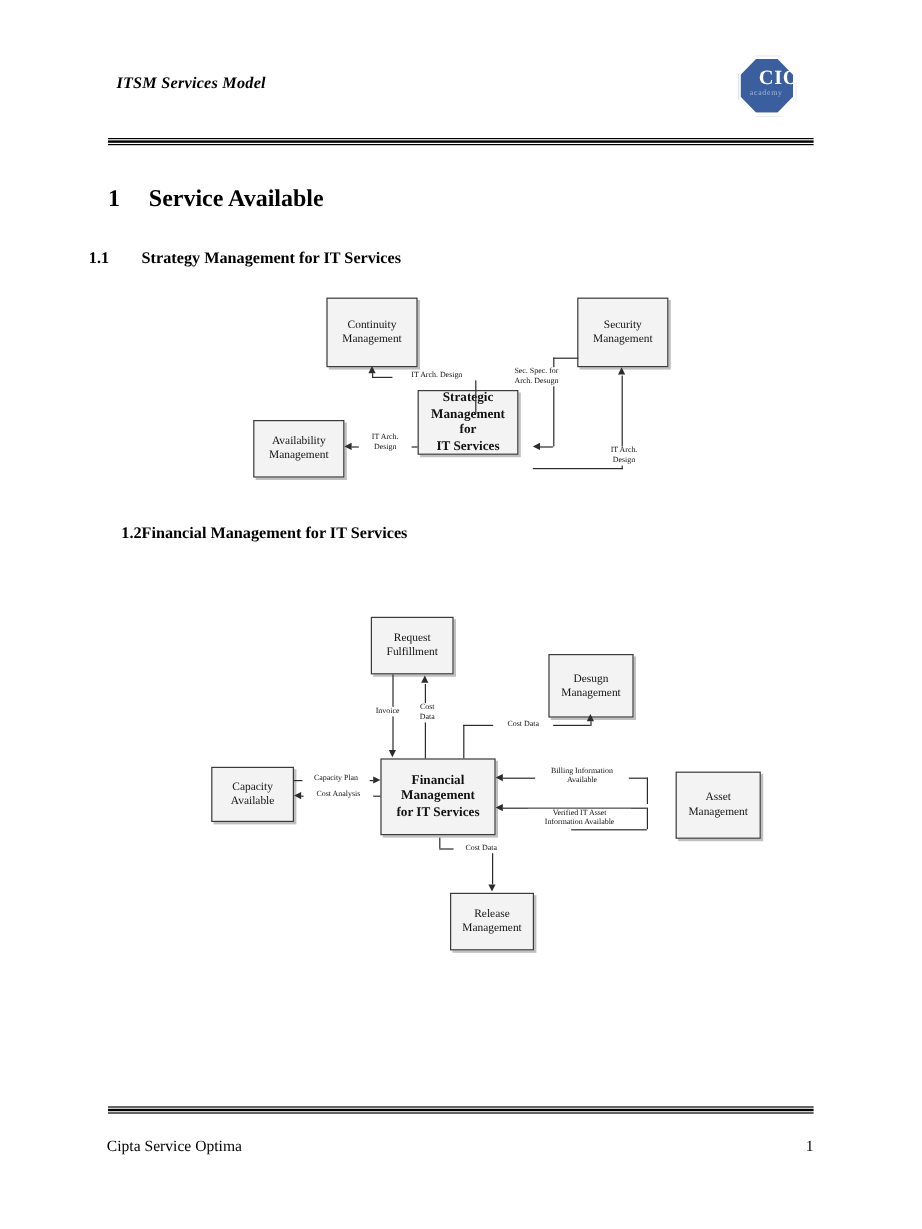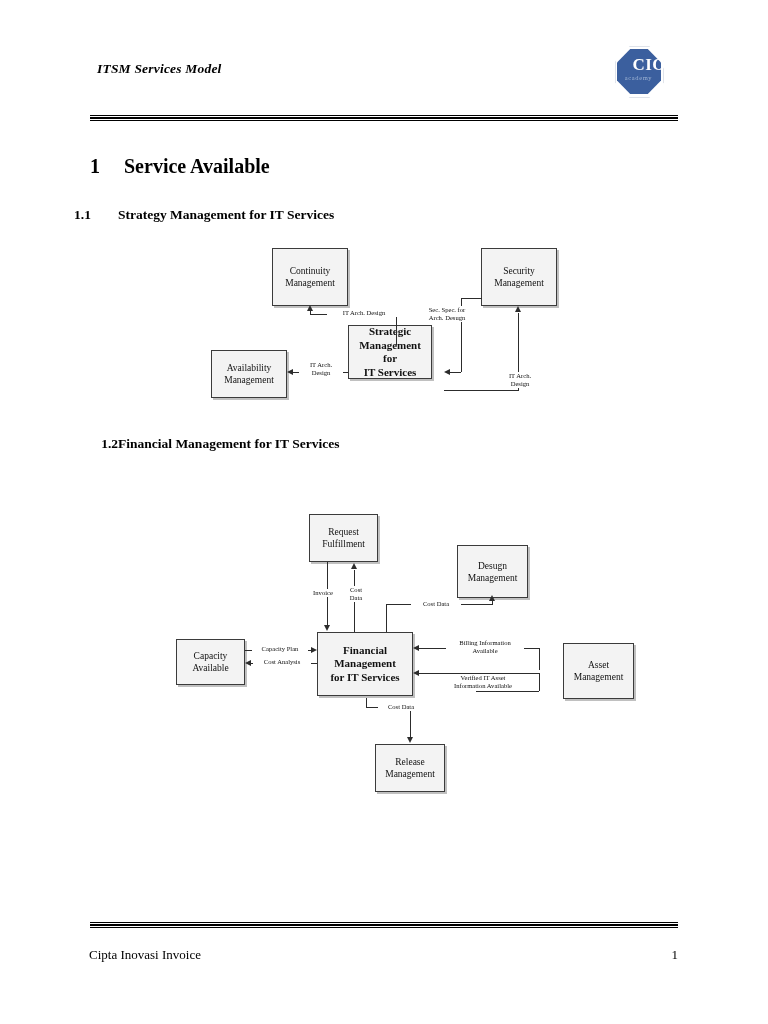--- a/index.html
+++ b/index.html
@@ -354,16 +354,16 @@
     <div class="arrow down" style="left:406.5px; top:737px;"></div>
     <div class="elabel" style="left:378px; top:703px; width:44px;">Cost Data</div>
   </div>
 
   <div class="rule rule-bottom">
     <div class="l1"></div>
     <div class="l2"></div>
     <div class="l3"></div>
   </div>
 
-  <div class="footer-left">Cipta Inovasi Invoice</div>
+  <div class="footer-left">Cipta Service Optima</div>
   <div class="footer-right">1</div>
 
 </div>
 
 </body></html>

